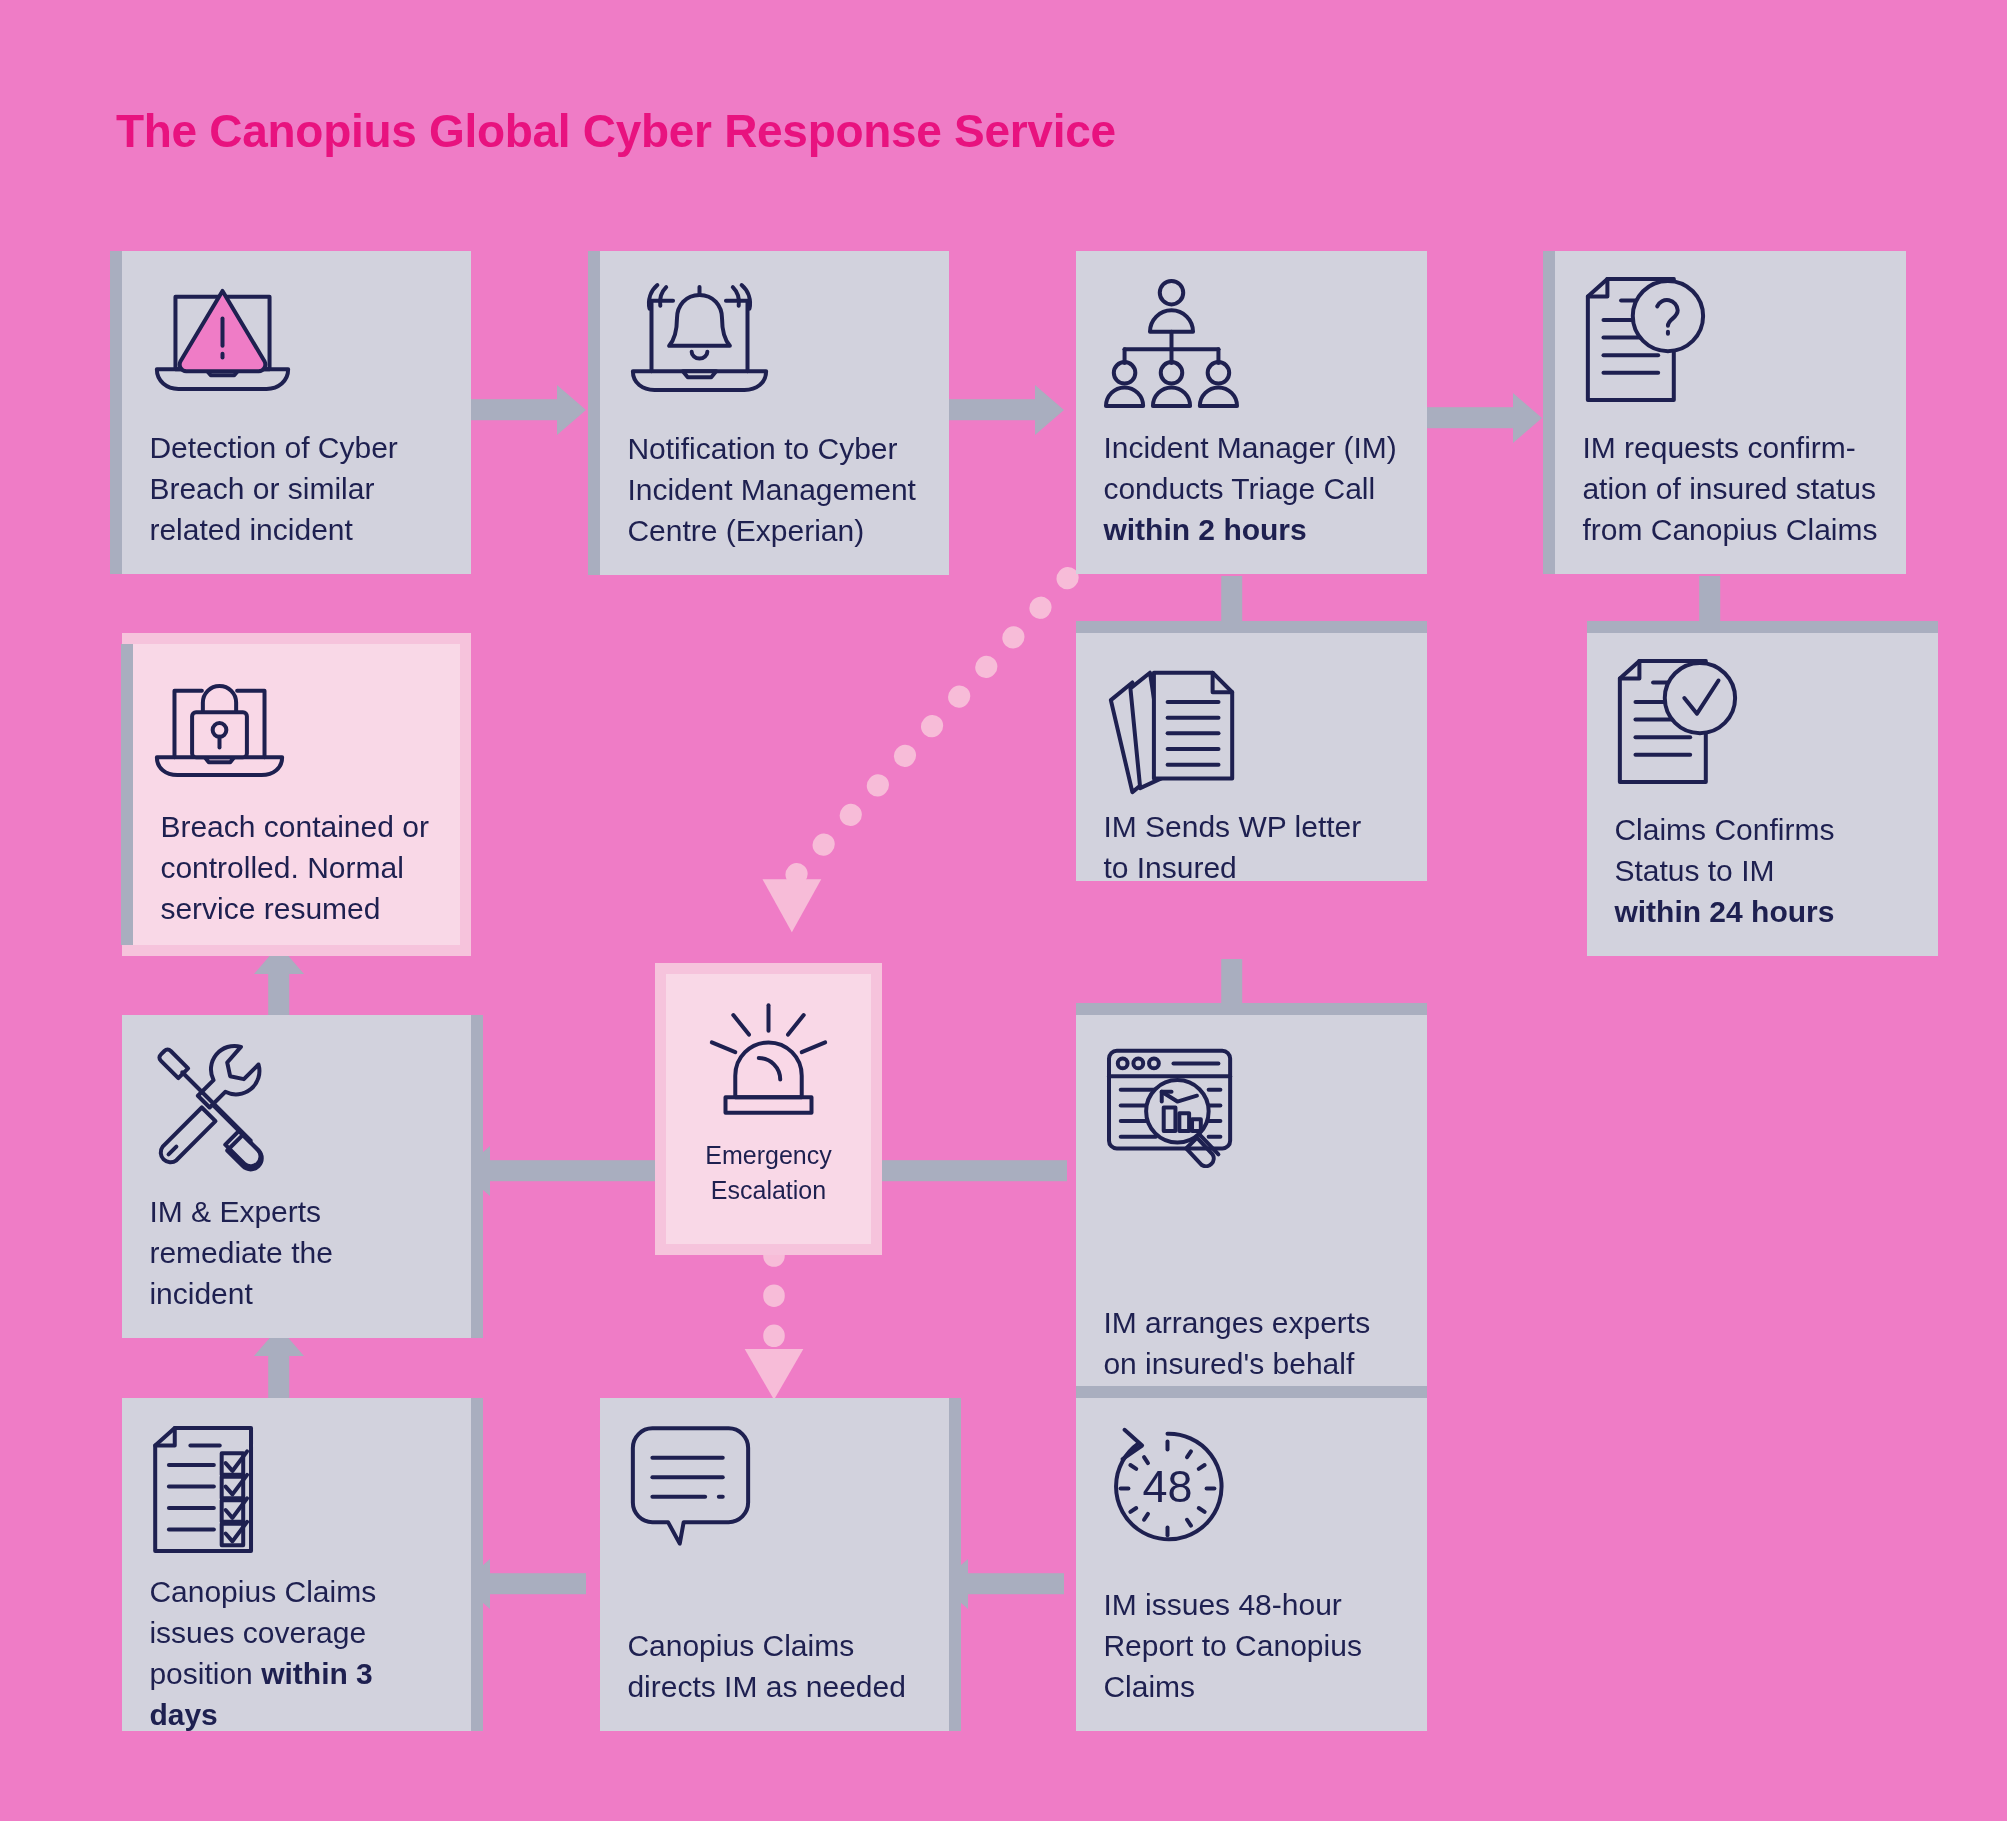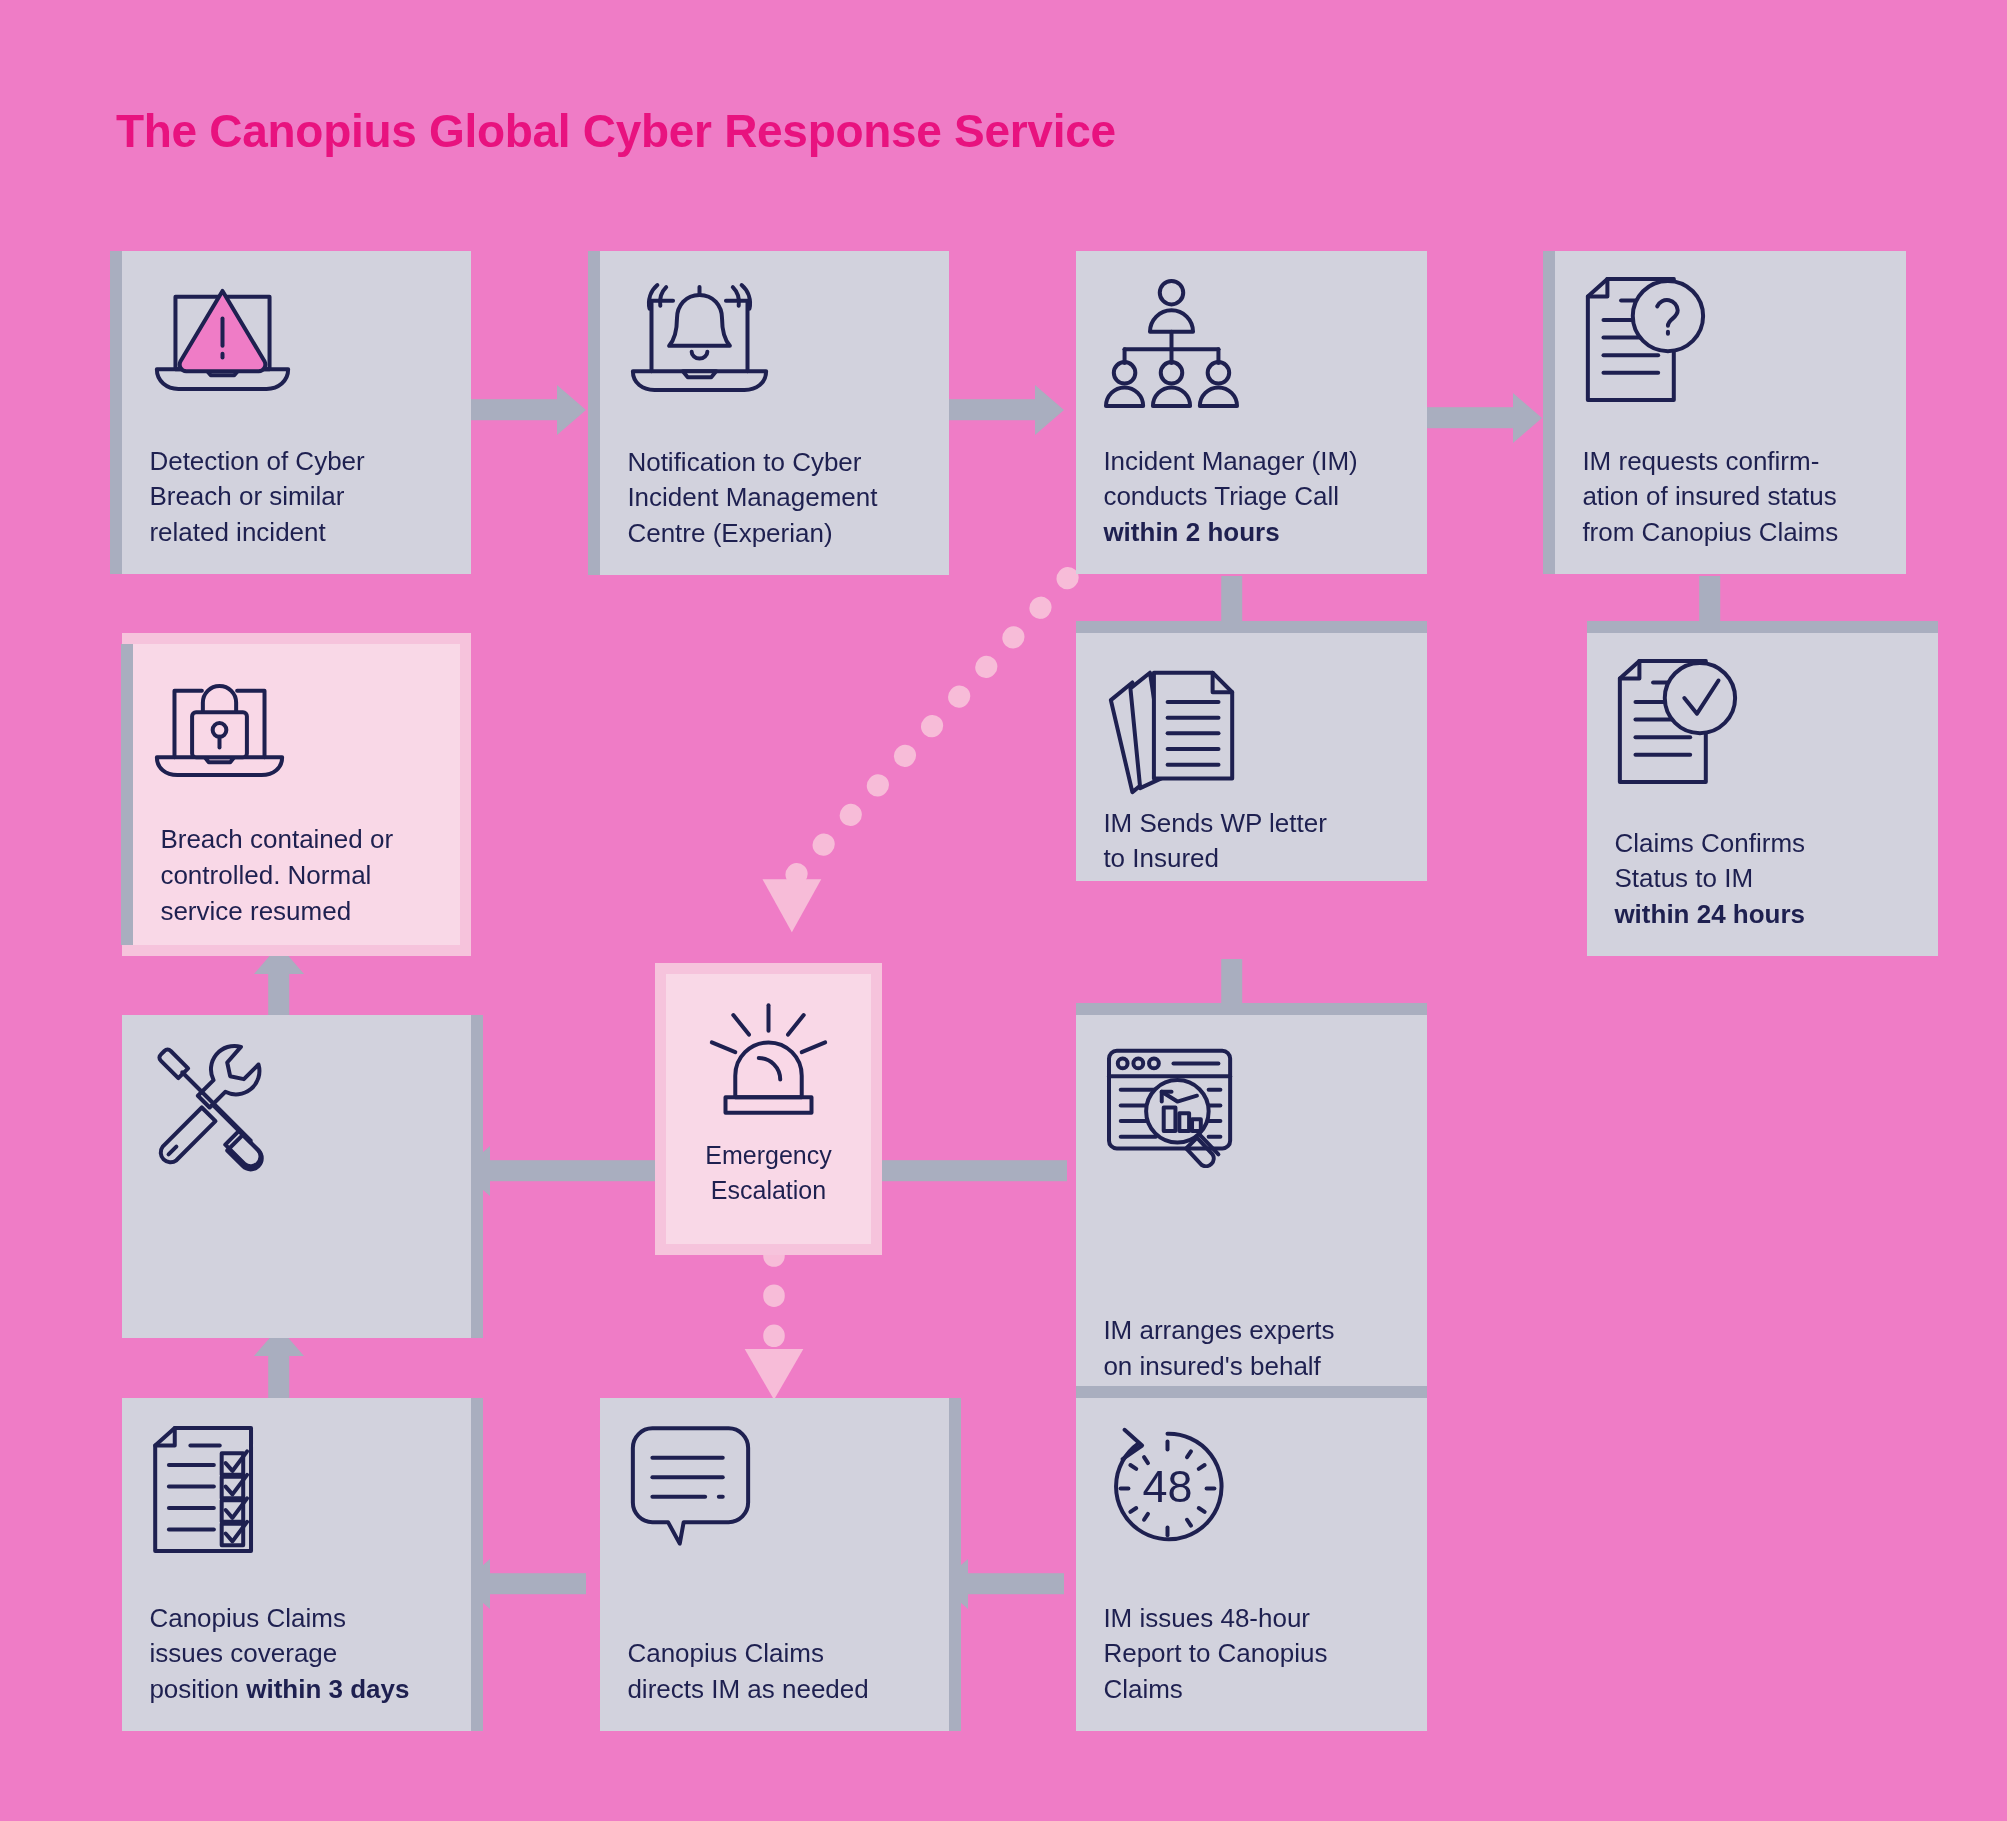--- a/index.html
+++ b/index.html
@@ -30,21 +30,21 @@
     display: flex;
     flex-direction: column;
   }
   .node .icon-wrap {
     height: 147px;
     display: flex;
     align-items: flex-start;
     flex: 0 0 auto;
   }
   .node .label {
-    font-size: 26px;
+    font-size: 30px;
     line-height: 1.37;
     margin-top: auto;
     padding-bottom: 3.9px;
   }
   .node .label b { font-weight: bold; }
 
   
   .node::before {
     content: "";
     position: absolute;
@@ -343,20 +343,24 @@
     <svg class="ico" width="132" height="132" viewBox="0 0 135 135" fill="none" stroke="#1e2050" stroke-width="4" stroke-linejoin="round" stroke-linecap="round">
       <path d="M108 8a24 24 0 0 0-28 34l-16 16 12 12 16-16a24 24 0 0 0 34-28l-15 15-14-3-3-14z" transform="translate(-14,-2)"></path>
       <line x1="66" y1="66" x2="104" y2="104"></line>
       <path d="M92 92 L112 112 a10 10 0 0 1 -14 14 L78 106 Z"></path>
       <path d="M22 10 L40 28 L30 38 L12 20 a4 4 0 0 1 0 -6 L16 10 a4 4 0 0 1 6 0 Z"></path>
       <line x1="34" y1="32" x2="104" y2="102"></line>
       <path d="M96 96 L112 112 a11 11 0 0 1 -16 16 L80 112 Z" fill="none"></path>
       <path d="M28 122 a10 10 0 0 1 -14 -14 L54 68 l14 14 Z"></path>
       <line x1="20" y1="116" x2="28" y2="108"></line>
     </svg>
+  </div>
+  <div class="label">
+    <div>IM &amp; Experts</div>
+    <div>remediate the incident</div>
   </div>
 </div>
 
 <div class="node pink center-label sh-none" style="left:655px; top:963px; width:227px; height:292px;">
   <div class="icon-wrap">
     <svg class="ico" width="129" height="118" viewBox="0 0 132 120" fill="none" stroke="#1e2050" stroke-width="4" stroke-linejoin="round" stroke-linecap="round">
       <line x1="66" y1="4" x2="66" y2="30"></line>
       <line x1="30" y1="14" x2="46" y2="34"></line>
       <line x1="102" y1="14" x2="86" y2="34"></line>
       <line x1="8" y1="42" x2="32" y2="52"></line>

